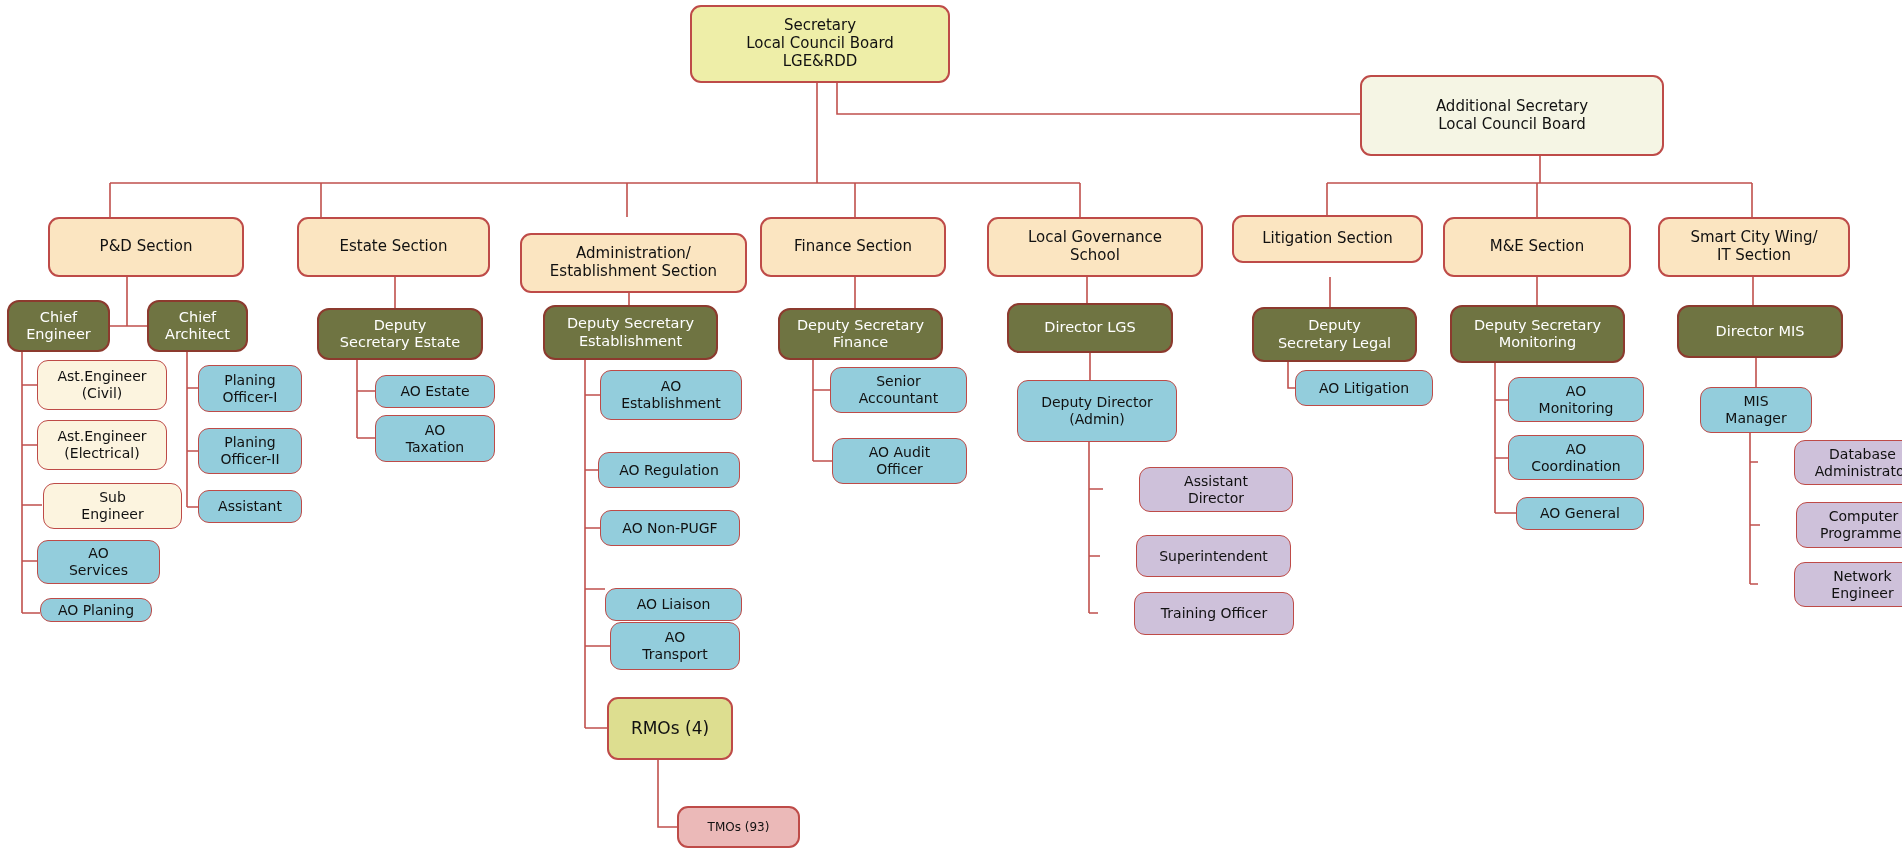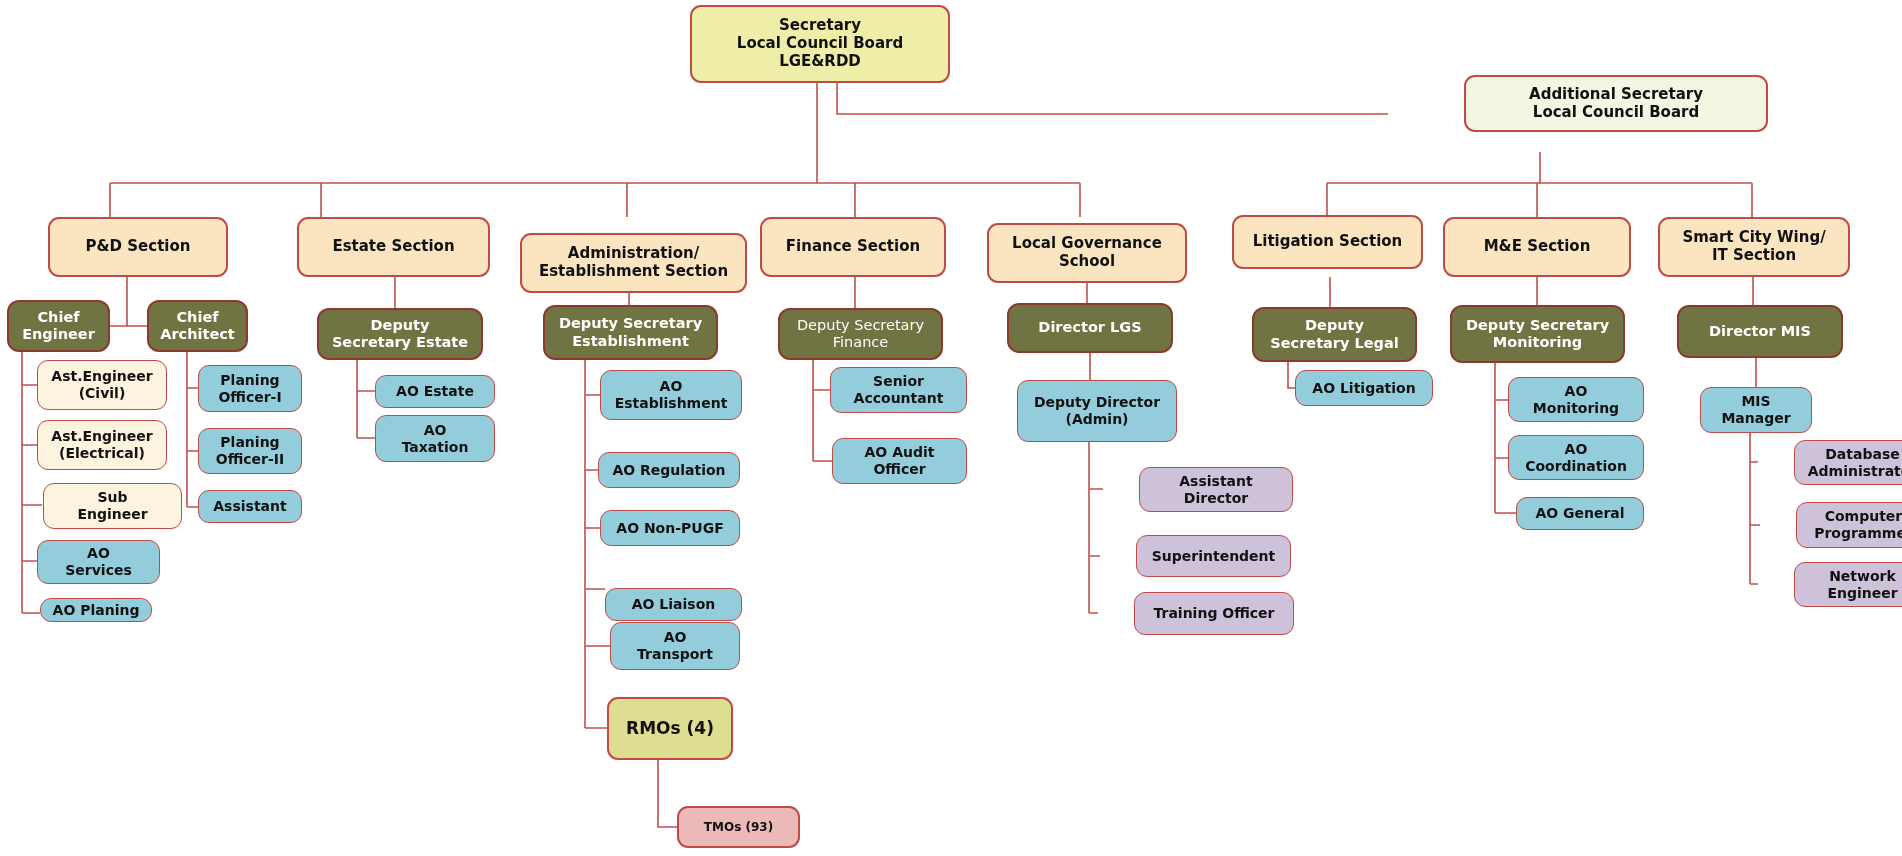--- a/index.html
+++ b/index.html
@@ -8,21 +8,21 @@
     width:1902px;height:856px;
     background:#ffffff;
     font-family:"DejaVu Sans", sans-serif;
     overflow:hidden;
   }
   .wires{position:absolute;left:0;top:0;width:1902px;height:856px;}
   .node{
     position:absolute;box-sizing:border-box;
     display:flex;align-items:center;justify-content:center;
     text-align:center;white-space:pre-line;
-    border-radius:11px;font-weight:bold;color:#111;
+    border-radius:11px;font-weight:normal;color:#111;
     line-height:1.18;padding:2px 4px;font-size:14px;
   }
   .yellow{background:#EEEEA8;border:2px solid #BE4B48;font-size:15px;}
   .creamlight{background:#F5F5E4;border:2px solid #BE4B48;font-size:15px;}
   .peach{background:#FBE5C1;border:2px solid #BE4B48;font-size:15px;}
   .olive{background:#6F7442;border:2px solid #8C3A2E;color:#ffffff;font-size:14.5px;border-radius:12px;}
   .olive.regular{font-weight:400;}
   .blue{background:#93CDDC;border:1.5px solid #BE4B48;}
   .cream{background:#FCF4DF;border:1.5px solid #BE4B48;}
   .lavender{background:#CEC1DA;border:1.5px solid #BE4B48;margin-left:36px;}
@@ -70,31 +70,31 @@
       M1756 358 V387
       M1750 433 V584
       M1750 462 H1758 M1750 525 H1760 M1750 584 H1758
       M658 760 V827 H677
     "></path>
   </svg>
 
   <div class="node yellow" style="left:690px;top:5px;width:260px;height:78px">Secretary
 Local Council Board
 LGE&amp;RDD</div>
-  <div class="node creamlight" style="left:1464px;top:75px;width:304px;height:57px">Additional Secretary
+  <div class="node creamlight" style="left:1360px;top:75px;width:304px;height:81px">Additional Secretary
 Local Council Board</div>
 
-  <div class="node peach" style="left:48px;top:217px;width:180px;height:60px">P&amp;D Section</div>
+  <div class="node peach" style="left:48px;top:217px;width:196px;height:60px">P&amp;D Section</div>
   <div class="node peach" style="left:297px;top:217px;width:193px;height:60px">Estate Section</div>
   <div class="node peach" style="left:520px;top:233px;width:227px;height:60px">Administration/
 Establishment Section</div>
   <div class="node peach" style="left:760px;top:217px;width:186px;height:60px">Finance Section</div>
-  <div class="node peach" style="left:987px;top:223px;width:200px;height:60px">Local Governance
+  <div class="node peach" style="left:987px;top:217px;width:216px;height:60px">Local Governance
 School</div>
-  <div class="node peach" style="left:1232px;top:215px;width:191px;height:54px">Litigation Section</div>
+  <div class="node peach" style="left:1232px;top:215px;width:191px;height:48px">Litigation Section</div>
   <div class="node peach" style="left:1443px;top:217px;width:188px;height:60px">M&amp;E Section</div>
   <div class="node peach" style="left:1658px;top:217px;width:192px;height:60px">Smart City Wing/
 IT Section</div>
 
   <div class="node olive" style="left:7px;top:300px;width:103px;height:52px">Chief
 Engineer</div>
   <div class="node olive" style="left:147px;top:300px;width:101px;height:52px">Chief
 Architect</div>
   <div class="node olive" style="left:317px;top:308px;width:166px;height:52px">Deputy
 Secretary Estate</div>

